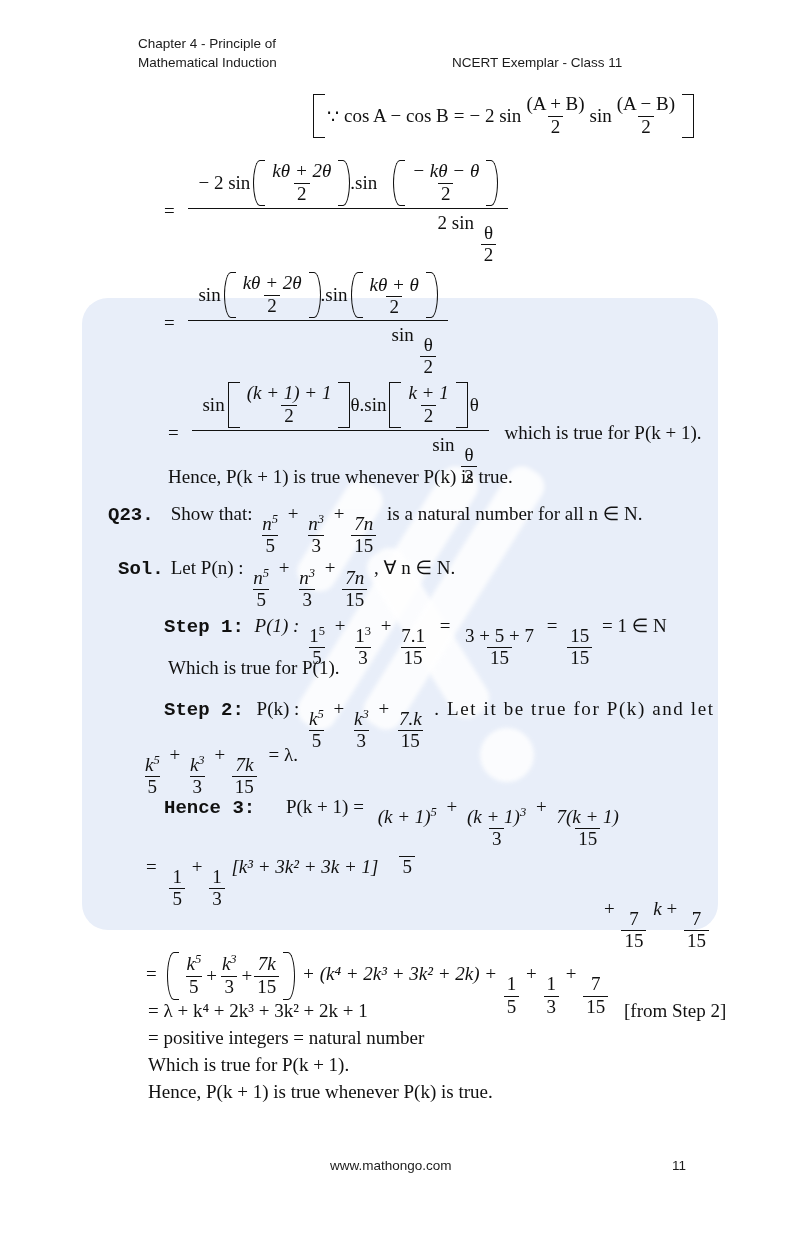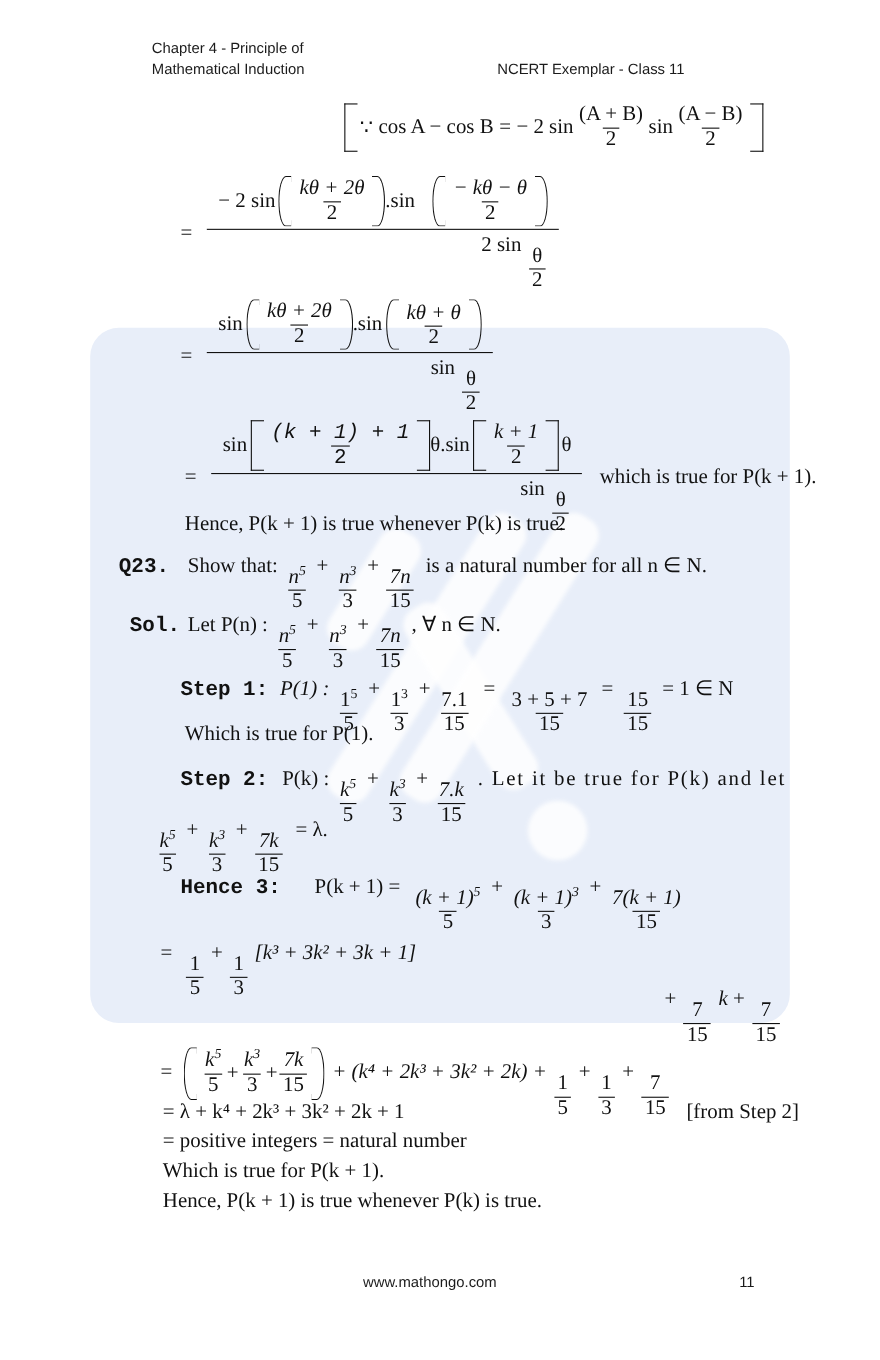--- a/index.html
+++ b/index.html
@@ -252,21 +252,21 @@
         </span>
       </span>
     </span>
   </div>
 
   <div class="line math" style="left:168px; top:382px;">
     <span class="eqsign">=</span>
     <span class="bigfrac">
       <span class="num" style="display:inline-flex; align-items:center;">
         <span class="rm">sin</span>
-        <span class="delim-wrap" style="height:46px; margin-left:3px;font-family:Liberation Mono, monospace;">
+        <span class="delim-wrap" style="height:46px; margin-left:3px;">
           <span class="dl b"></span>
           <span class="frac">
             <span class="num it">(k + 1) + 1</span>
             <span class="den rm">2</span>
           </span>
           <span class="dr b"></span>
         </span>
         <span class="rm">θ.sin</span>
         <span class="delim-wrap" style="height:46px; margin-left:3px;">
           <span class="dl b"></span>
@@ -397,21 +397,21 @@
     <span class="frac">
       <span class="num it">7k</span>
       <span class="den rm">15</span>
     </span>
     <span class="rm" style="margin-left:5px;">= λ.</span>
   </div>
 
   <div class="line math" style="left:164px; top:796px;">
     <span class="label">Hence 3:</span>
     <span style="margin-left:26px;">P(k + 1) =</span>
-    <span class="frac" style="margin-left:6px;">
+    <span class="frac" style="margin-left:6px;gap:28px;">
       <span class="num it"><span>(k + 1)</span><sup>5</sup></span>
       <span class="den rm">5</span>
     </span>
     <span class="rm">+</span>
     <span class="frac">
       <span class="num it"><span>(k + 1)</span><sup>3</sup></span>
       <span class="den rm">3</span>
     </span>
     <span class="rm">+</span>
     <span class="frac">

